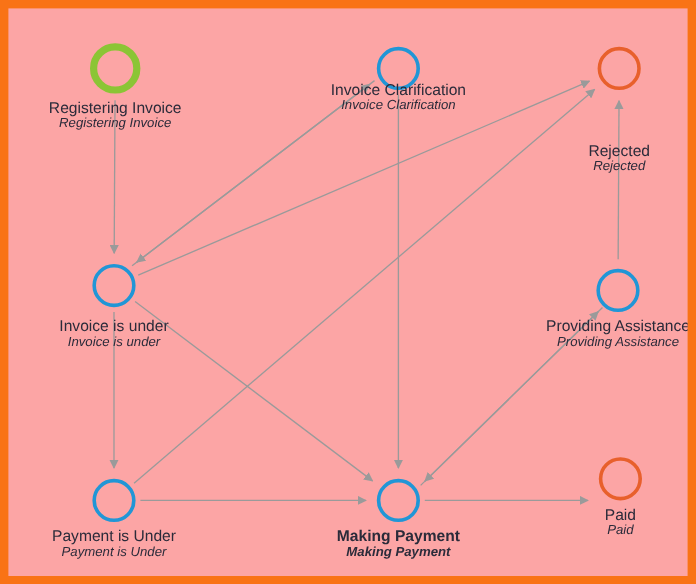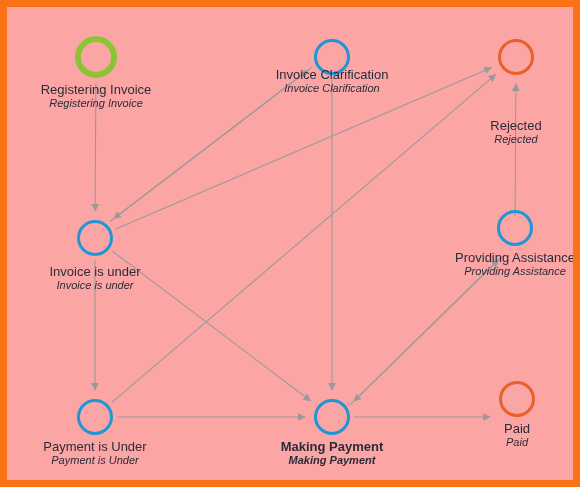--- a/index.html
+++ b/index.html
@@ -88,21 +88,21 @@
           <div class="lbl-sub">Rejected</div>
         </div>
       </div>
       <div class="node" style="left: 88px; top: 231px; width: 36px; height: 36px;">
         <div class="ring" style="width: 36px; height: 36px; border: 3px solid rgb(33, 150, 214);"></div>
         <div class="lbl-wrap" style="top: 44px;">
           <div class="lbl-title">Invoice is under</div>
           <div class="lbl-sub">Invoice is under</div>
         </div>
       </div>
-      <div class="node" style="left: 508px; top: 221px; width: 36px; height: 36px;">
+      <div class="node" style="left: 508px; top: 235px; width: 36px; height: 36px;">
         <div class="ring" style="width: 36px; height: 36px; border: 3px solid rgb(33, 150, 214);"></div>
         <div class="lbl-wrap" style="top: 40px;">
           <div class="lbl-title">Providing Assistance</div>
           <div class="lbl-sub">Providing Assistance</div>
         </div>
       </div>
       <div class="node" style="left: 88px; top: 410px; width: 36px; height: 36px; text-decoration: underline;">
         <div class="ring" style="width: 36px; height: 36px; border: 3px solid rgb(33, 150, 214);"></div>
         <div class="lbl-wrap" style="top: 40px;">
           <div class="lbl-title">Payment is Under</div>

